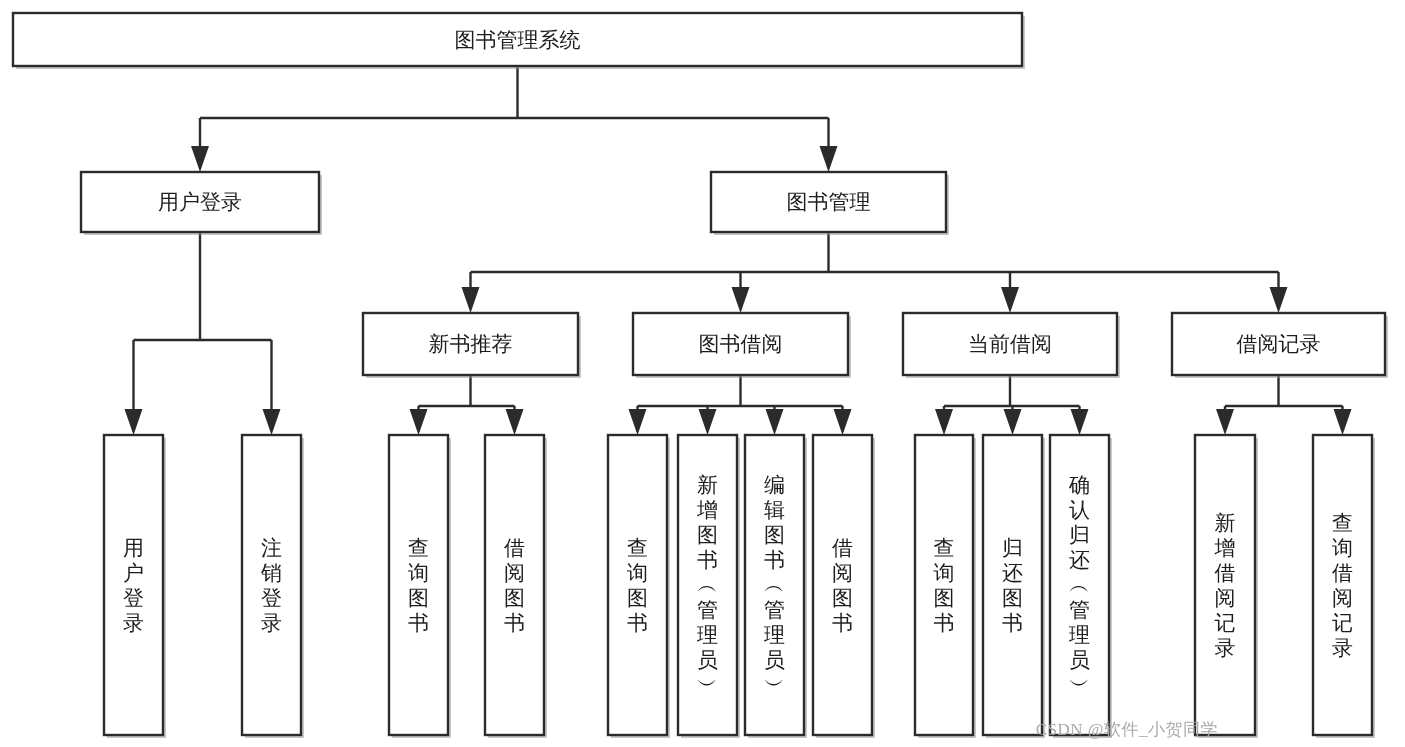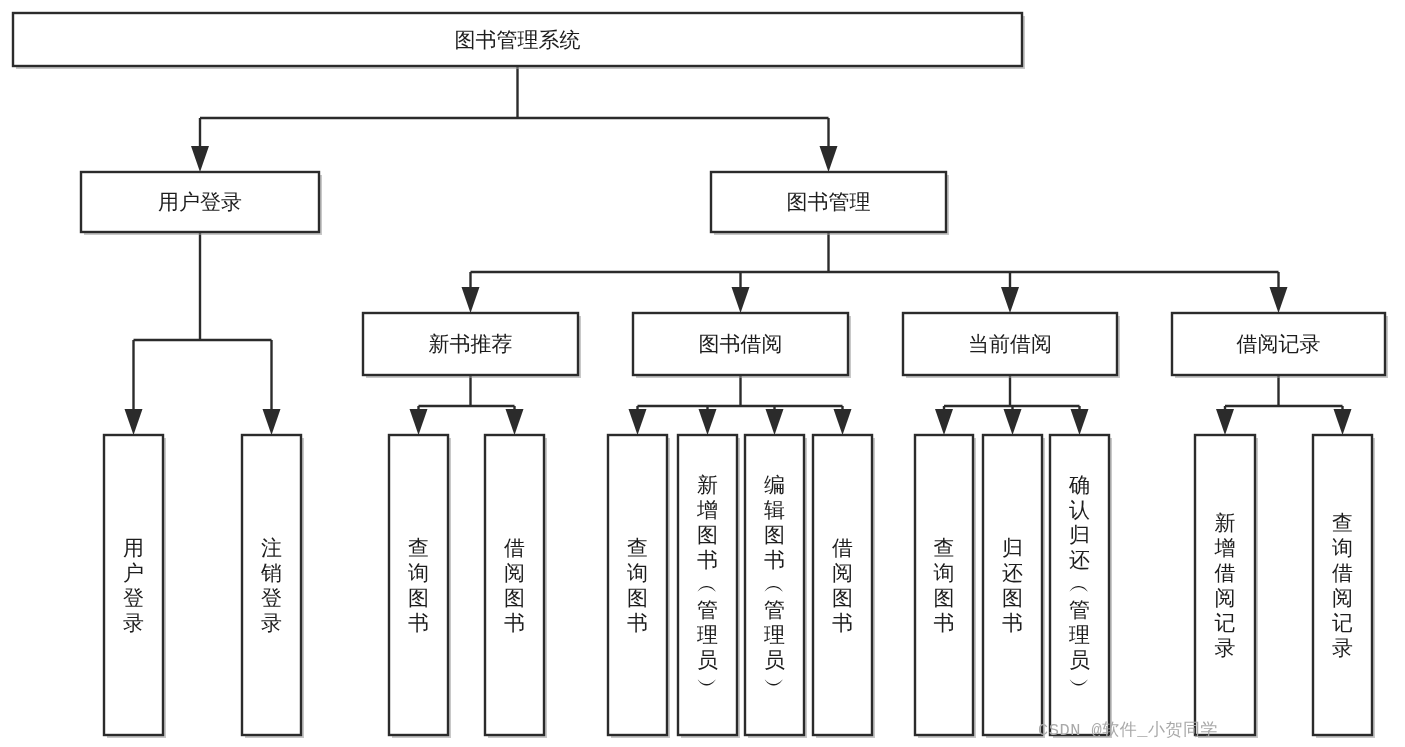--- a/index.html
+++ b/index.html
@@ -56,21 +56,21 @@
   .node-label-v {
     font-family: "DejaVu Sans", "Liberation Sans", sans-serif;
     font-size: 21px;
     fill: #1d1d1d;
     text-anchor: middle;
   }
   .watermark {
     position: absolute;
     right: 22px;
     bottom: 6px;
-    font-family: Liberation Mono, monospace;
+    font-family: Liberation Serif, serif;
     font-size: 17px;
     color: #a9a9a9;
     white-space: nowrap;
     letter-spacing: 0.5px;
     pointer-events: none;
   }
 </style>
 </head>
 <body>
 

